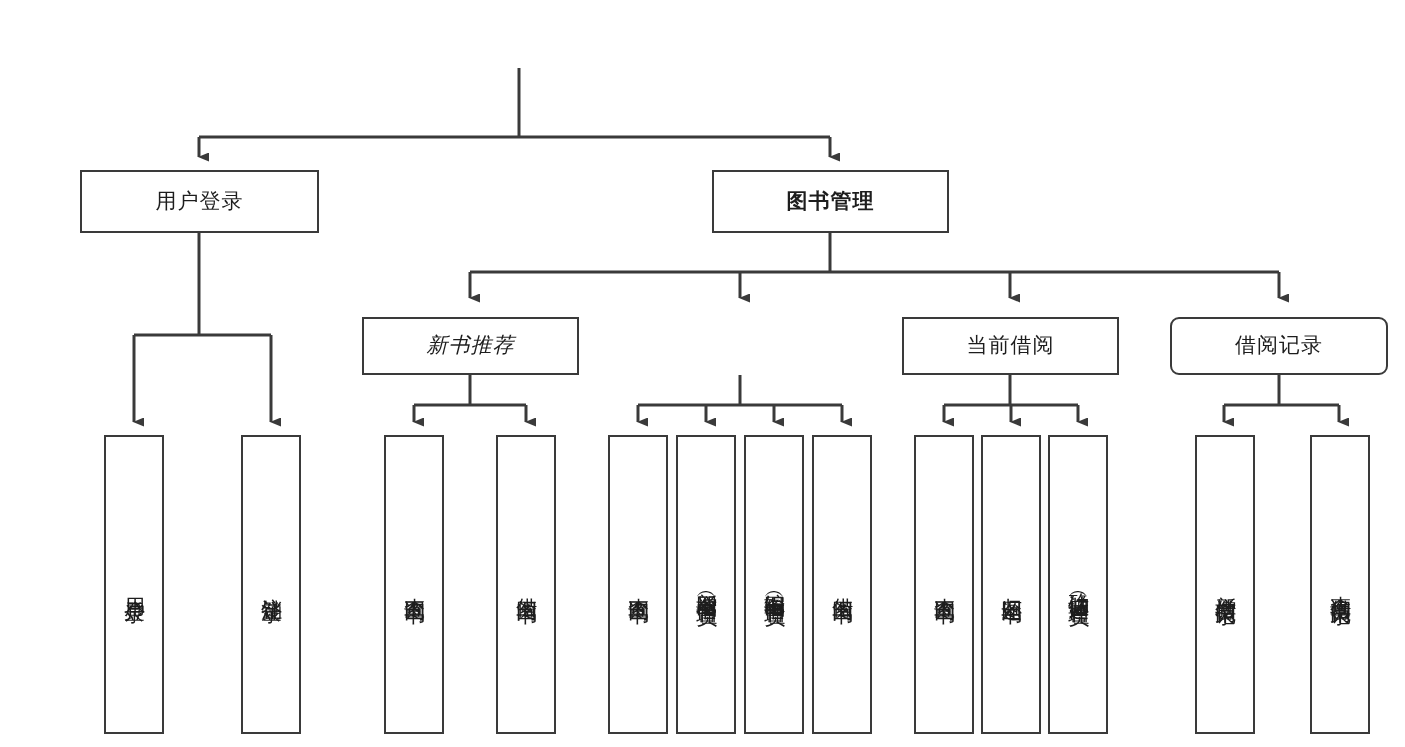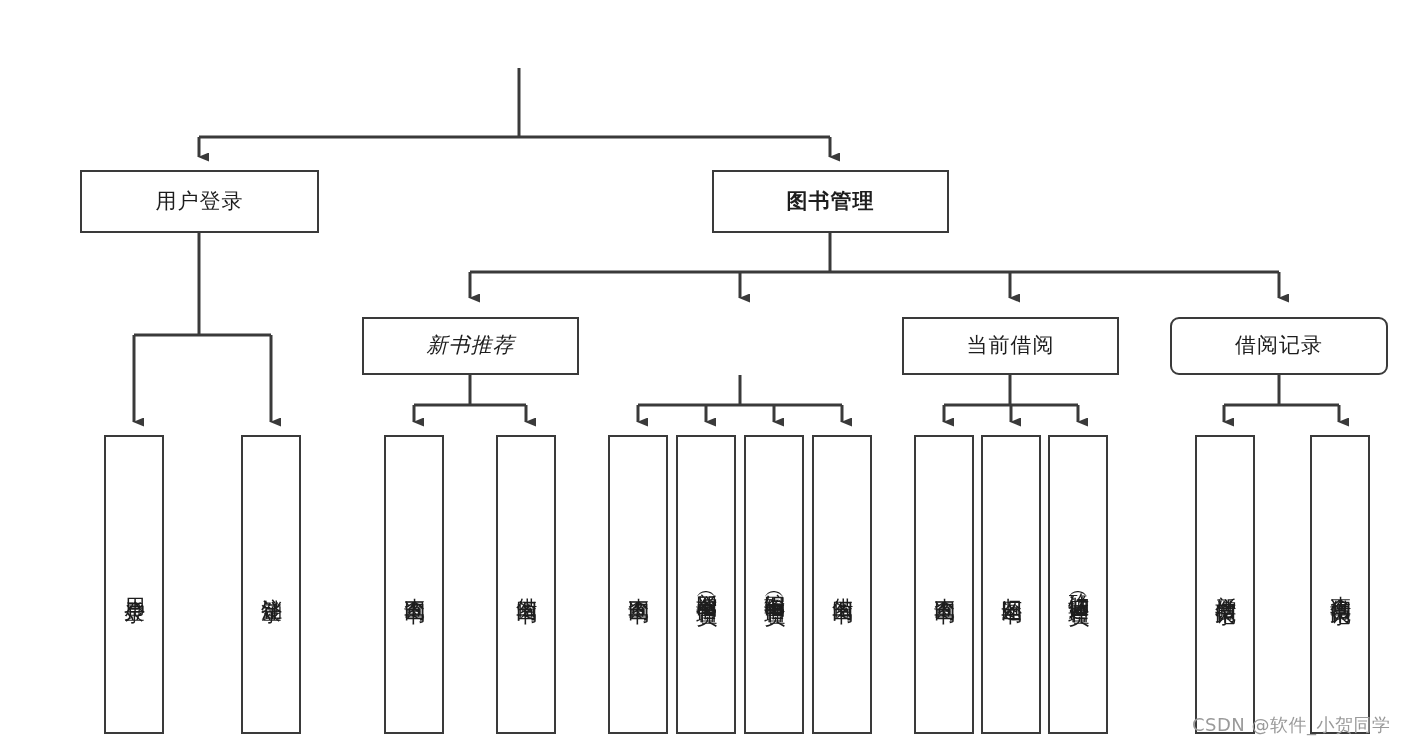--- a/index.html
+++ b/index.html
@@ -179,15 +179,14 @@
     <span class="vtext">确认归还（管理员）</span>
   </div>
 
   <div class="node node-v" style="left:1195px; top:435px; width:60px; height:299px;">
     <span class="vtext">新增借阅记录</span>
   </div>
   <div class="node node-v" style="left:1310px; top:435px; width:60px; height:299px;">
     <span class="vtext">查询借阅记录</span>
   </div>
 
-  <div id="watermark">CSDN @软件_小贺同学</div>
 
 </div>
 
 </body></html>

